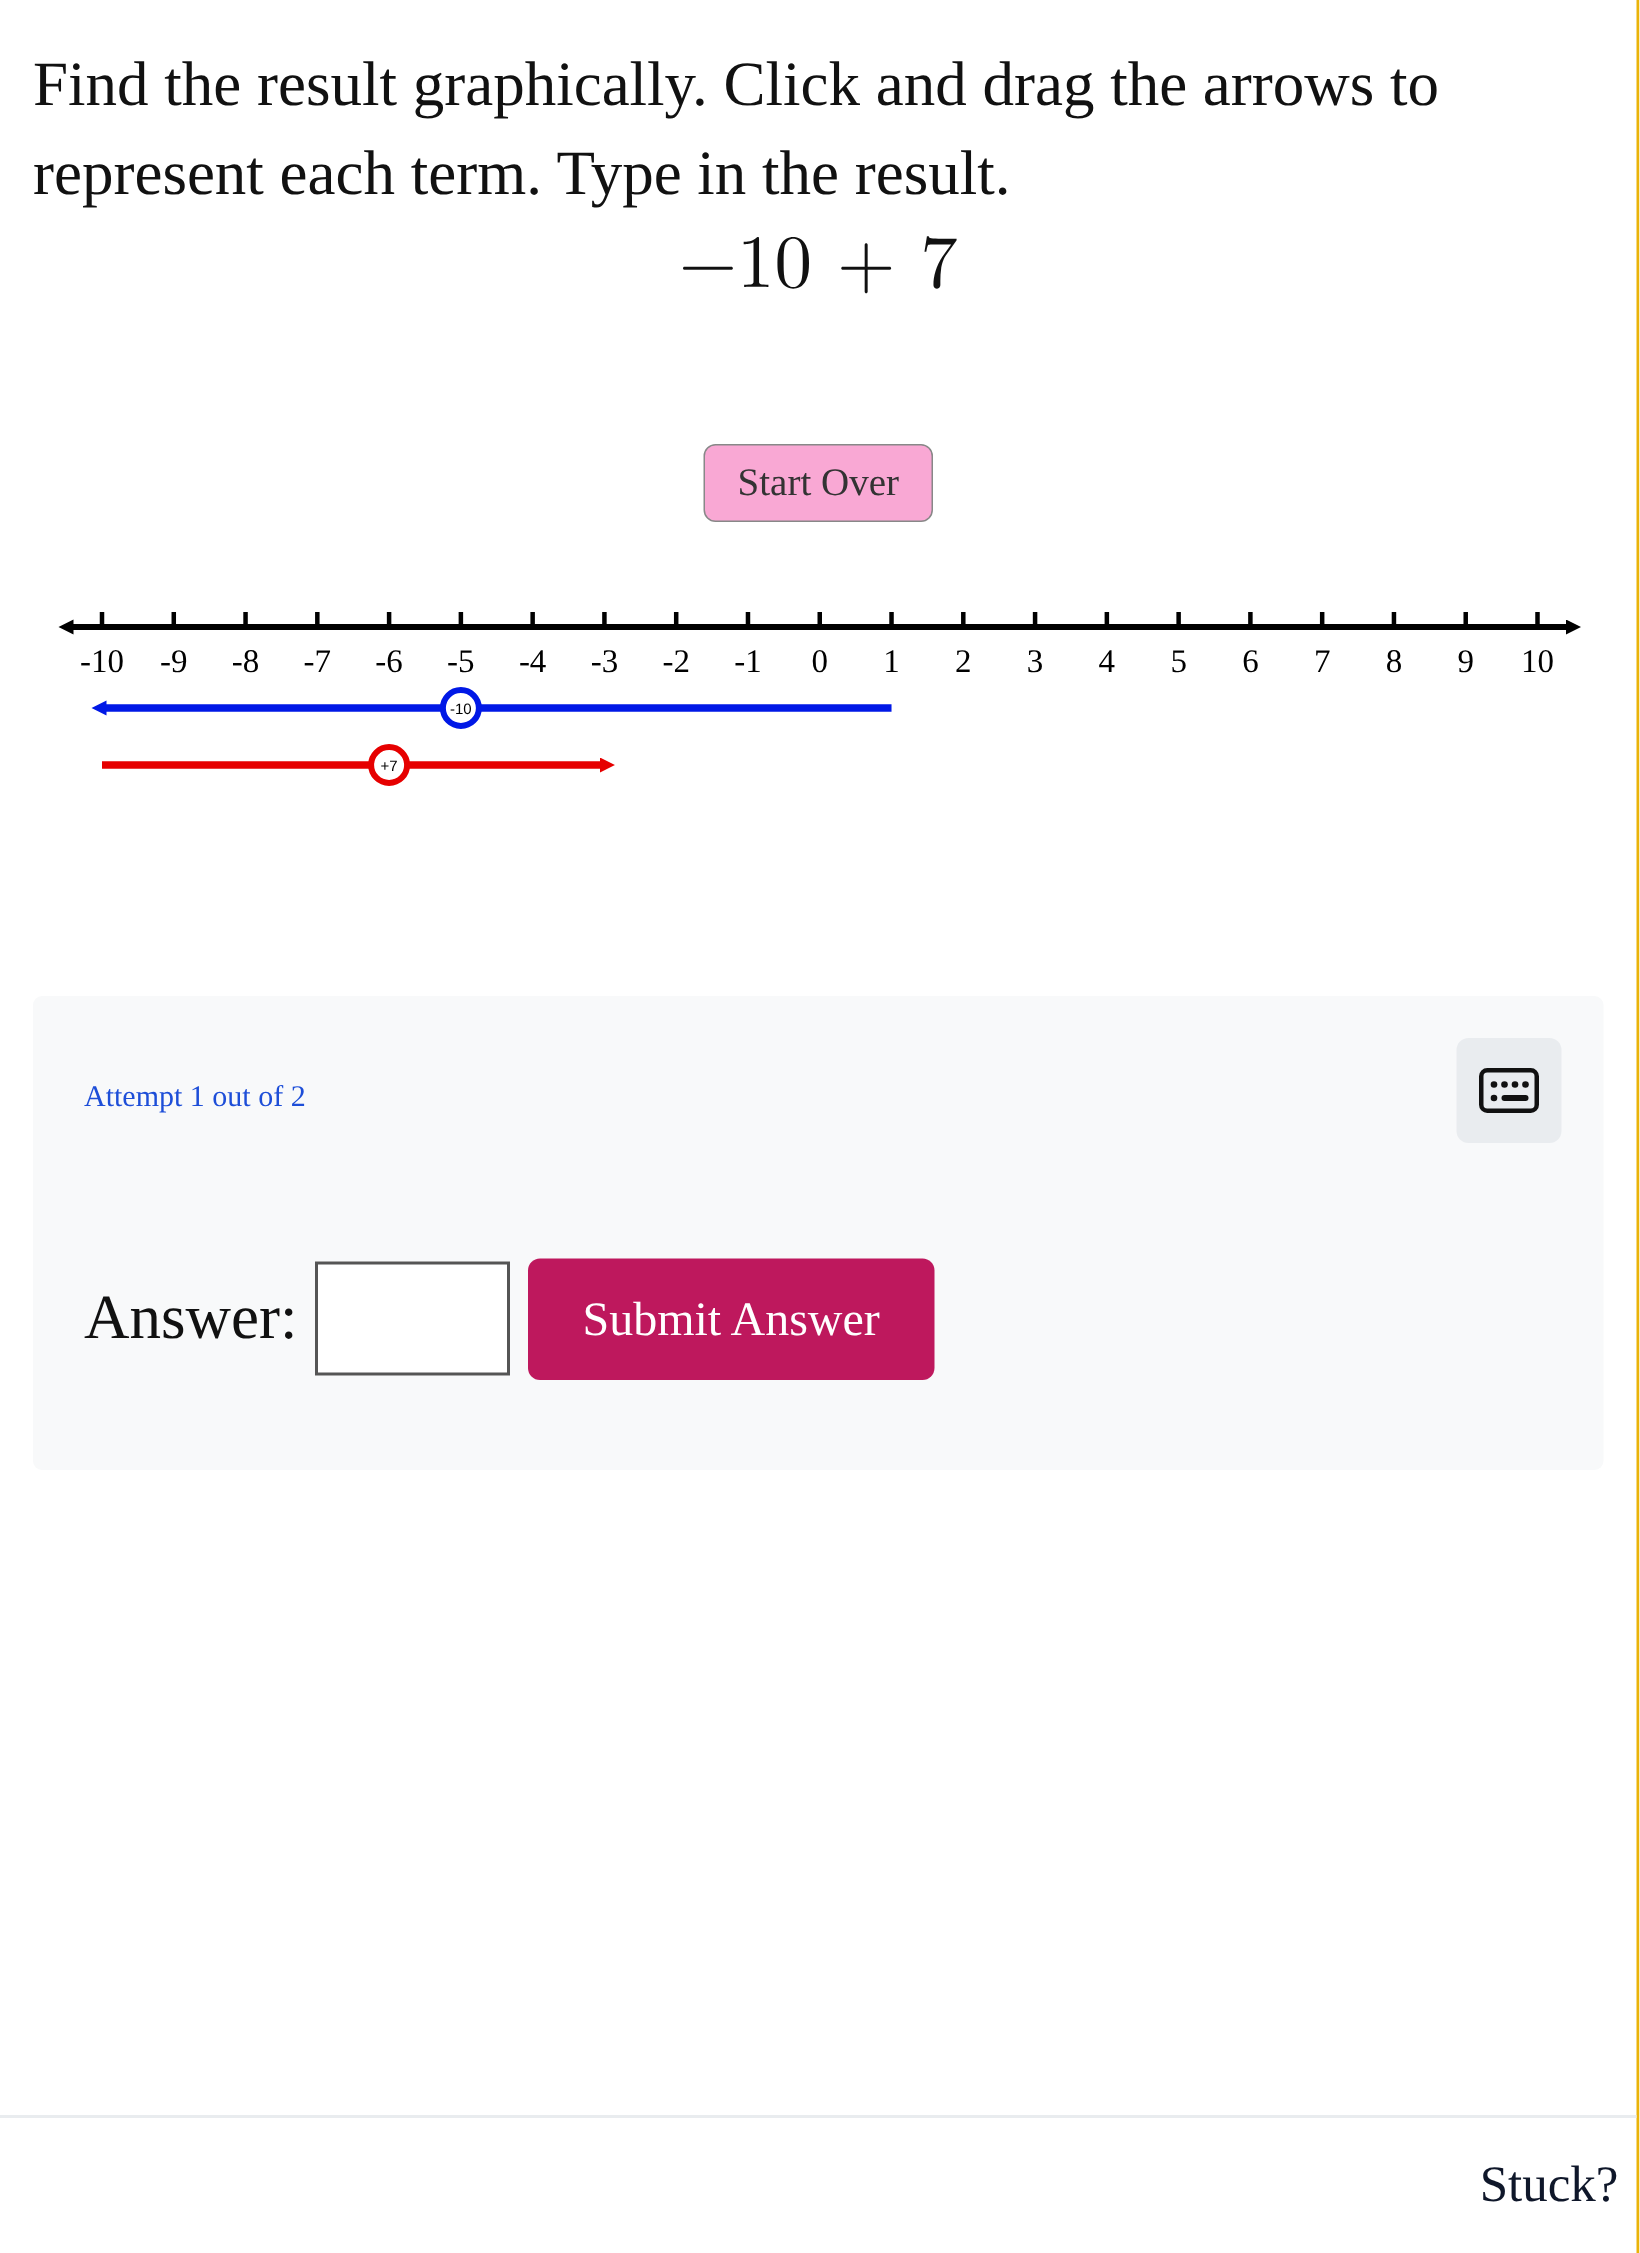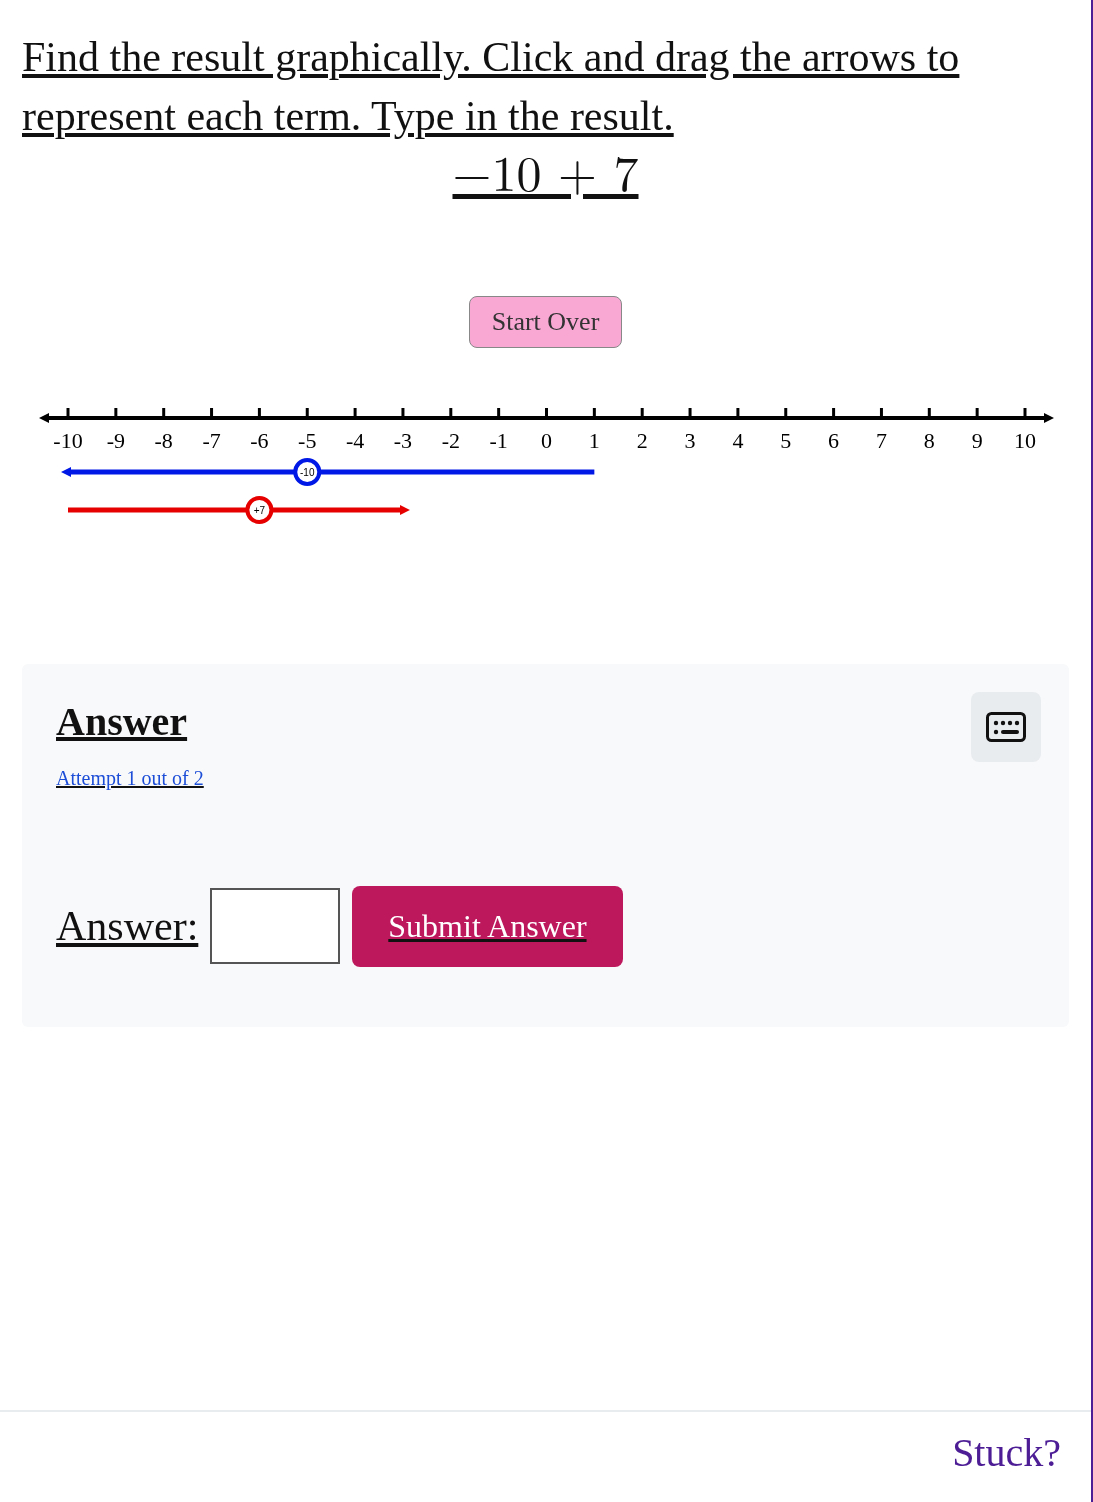--- a/index.html
+++ b/index.html
@@ -1,35 +1,35 @@
 <!DOCTYPE html>
 <html><head>
 <meta charset="utf-8">
 <style>
   * { box-sizing: border-box; margin: 0; padding: 0; }
   html, body { width: 1093px; height: 1502px; font-family: Georgia, 'Times New Roman', serif; background: #fff; color: #111; position: relative; }
-  .page { width: 1093px; height: 1502px; position: relative; padding: 28px 22px 0 22px; border-right: 2px solid #4c1d95; text-decoration: underline; }
+  .page { width: 1093px; height: 1502px; position: relative; padding: 28px 22px 0 22px; border-right: 2px solid #eab308; }
   .instructions { font-size: 42px; line-height: 1.4; padding-right: 30px; }
   .expression { text-align: center; font-size: 50px; font-family: 'Latin Modern Math', 'Cambria Math', Georgia, serif; }
   .startover-wrap { text-align: center; margin-top: 90px; }
   .startover { display: inline-block; font-size: 26px; font-family: Georgia, serif; color: #333; background: #f9a8d4; border: 1px solid #888; border-radius: 8px; padding: 10px 22px; cursor: pointer; }
   .numberline-area { position: relative; margin-top: 38px; height: 180px; }
 
   .answer-card { background: #f8f9fa; border-radius: 6px; margin: 98px 0 0 0; padding: 34px 34px 60px 34px; position: relative; }
   .answer-title { font-size: 40px; font-weight: bold; }
   .attempt { font-size: 20px; color: #1d4ed8; margin-top: 22px; }
   .answer-row { display: flex; align-items: center; gap: 12px; margin-top: 96px; }
   .answer-label { font-size: 42px; }
   .answer-input { width: 130px; height: 76px; border: 2px solid #555; font-size: 32px; padding: 0 8px; font-family: Georgia, serif; }
   .submit-btn { background: #be185d; color: #fff; border: none; border-radius: 8px; font-size: 32px; font-family: Georgia, serif; padding: 22px 36px; cursor: pointer; }
   .keypad-btn { position: absolute; top: 28px; right: 28px; width: 70px; height: 70px; background: #e9ecef; border-radius: 8px; display: flex; align-items: center; justify-content: center; cursor: pointer; }
 
   .divider { position: absolute; left: 0; right: 0; bottom: 90px; height: 2px; background: #e9ecef; }
 
-  .stuck { position: absolute; right: 30px; bottom: 26px; font-size: 40px; color: #4c1d95; cursor: pointer; }
+  .stuck { position: absolute; right: 12px; bottom: 26px; font-size: 34px; color: #0f172a; cursor: pointer; }
 </style>
 </head>
 <body>
 <div class="page">
 
 <div class="instructions">Find the result graphically. Click and drag the arrows to represent each term. Type in the result.</div>
 
 <div class="expression">−10 + 7</div>
 
 <div class="startover-wrap">
@@ -99,21 +99,20 @@
         <line x1="572.35" y1="86" x2="46" y2="86" stroke="#0018e6" stroke-width="5" marker-end="url(#blue-head)"></line>
         <circle cx="285.25" cy="86" r="12" fill="#fff" stroke="#0018e6" stroke-width="4"></circle>
         <text x="285.25" y="90" text-anchor="middle" font-size="10" font-family="Arial" fill="#000">-10</text>
         <line x1="46" y1="124" x2="380.95" y2="124" stroke="#e60000" stroke-width="5" marker-end="url(#red-head)"></line>
         <circle cx="237.4" cy="124" r="12" fill="#fff" stroke="#e60000" stroke-width="4"></circle>
         <text x="237.4" y="128" text-anchor="middle" font-size="10" font-family="Arial" fill="#000">+7</text>
       </svg>
 </div>
 
 <div class="answer-card">
-  <div class="answer-title">Answer</div>
   <div class="attempt">Attempt 1 out of 2</div>
   <div class="keypad-btn">
     <svg width="40" height="30" viewBox="0 0 40 30">
       <rect x="1.5" y="1.5" width="37" height="27" rx="4" fill="none" stroke="#111" stroke-width="3"></rect>
       <circle cx="10" cy="11" r="2.2" fill="#111"></circle>
           <circle cx="17" cy="11" r="2.2" fill="#111"></circle>
       <circle cx="24" cy="11" r="2.2" fill="#111"></circle>
           <circle cx="31" cy="11" r="2.2" fill="#111"></circle>
       <circle cx="10" cy="20" r="2.2" fill="#111"></circle>
       <rect x="15" y="18" width="18" height="4" rx="2" fill="#111"></rect>

